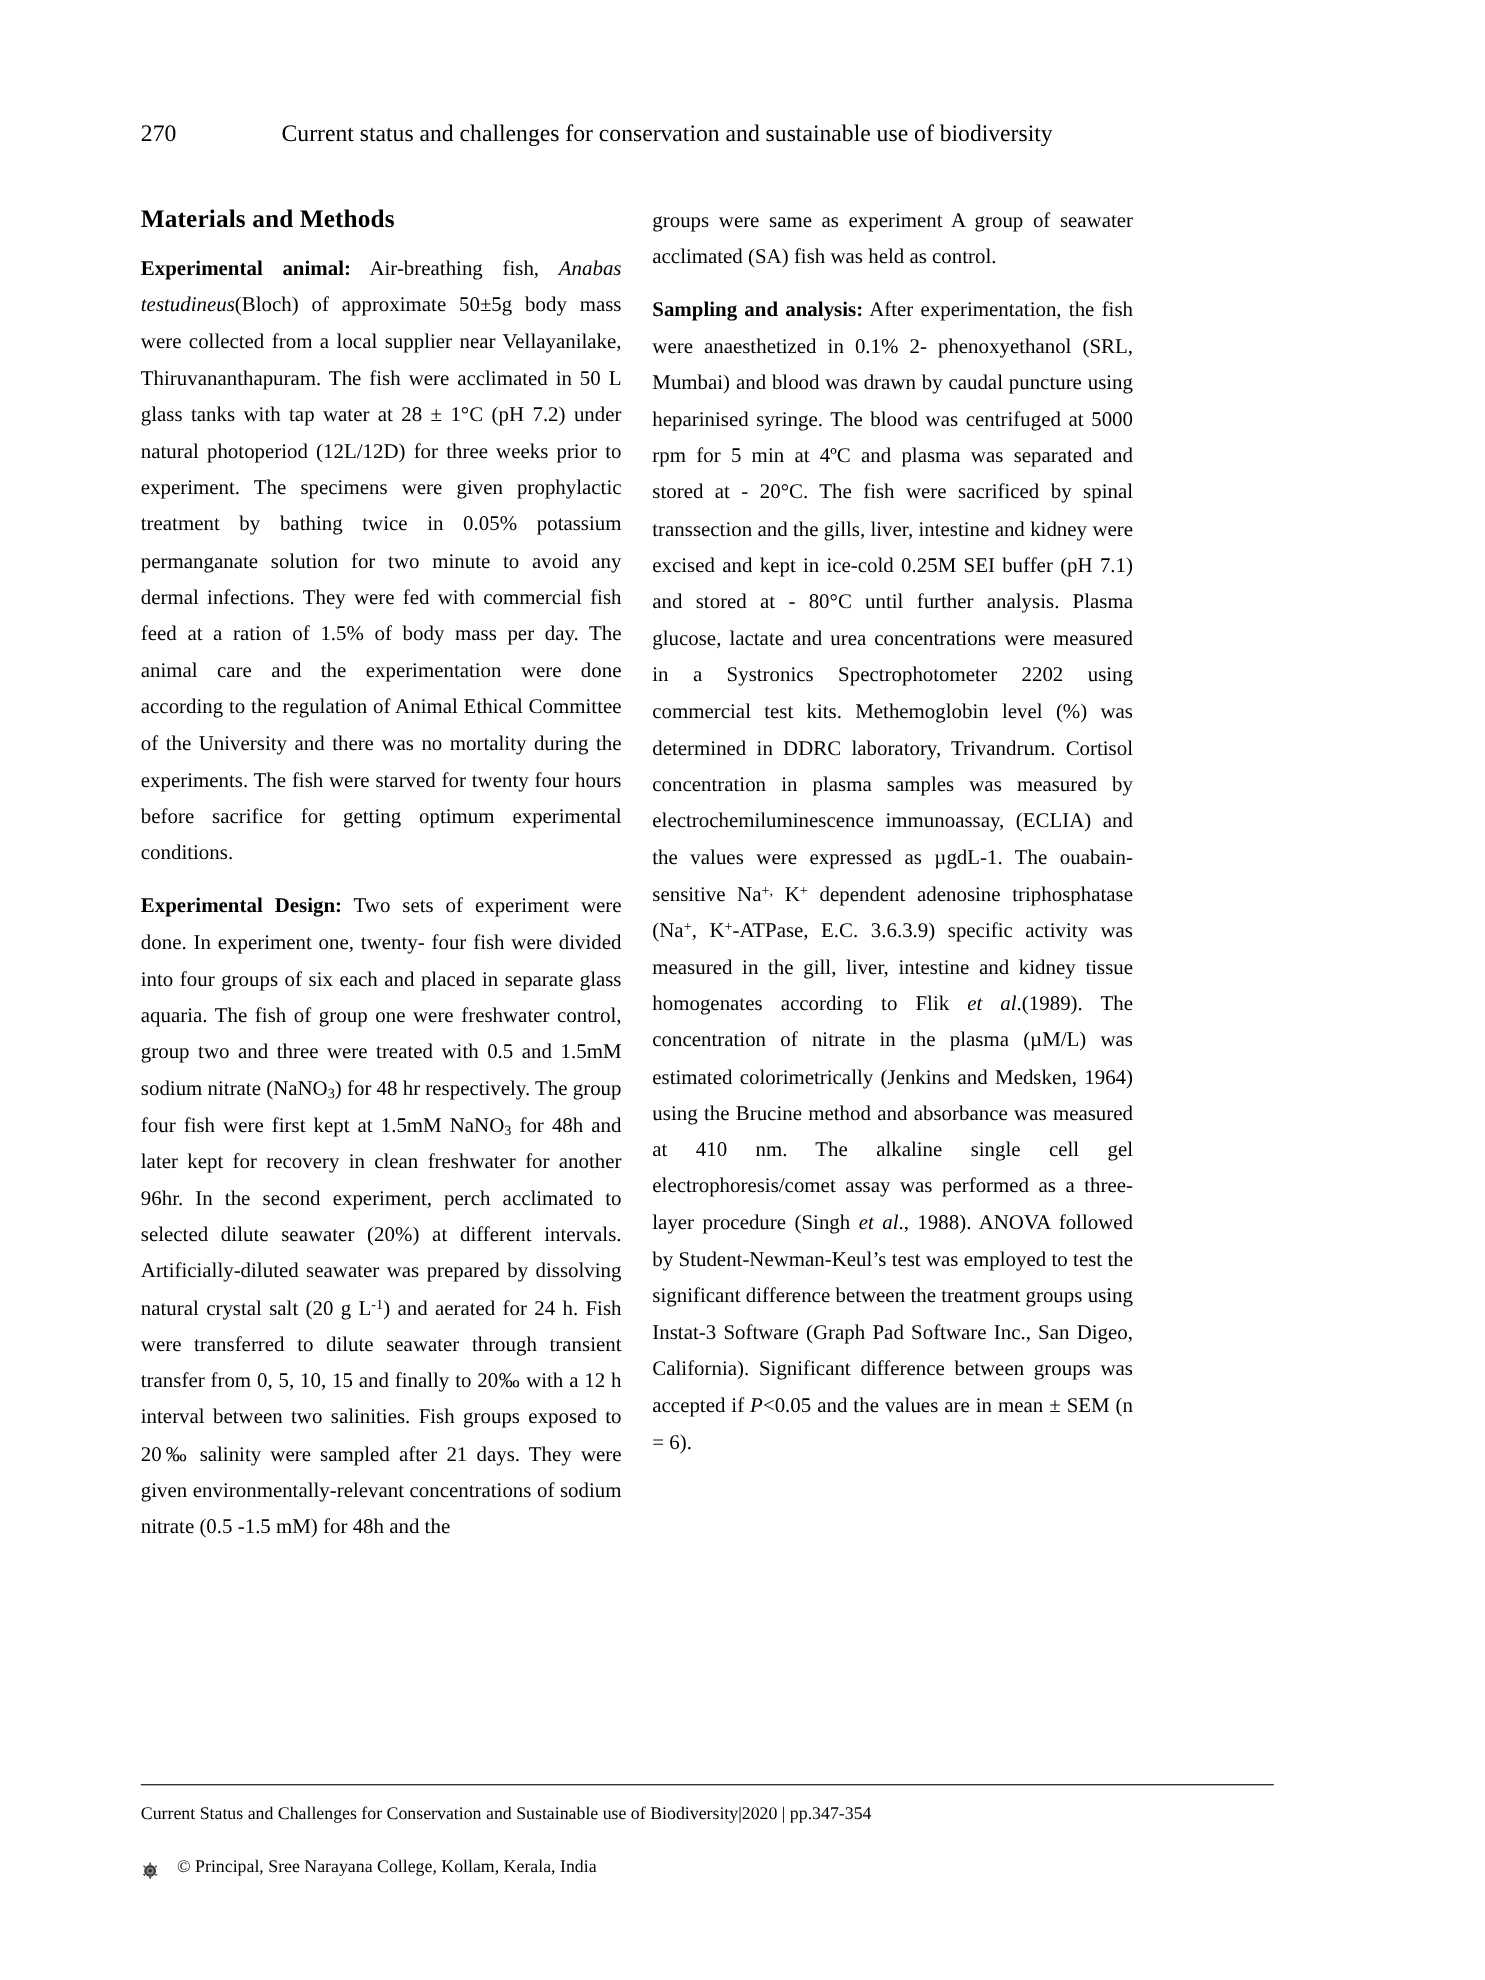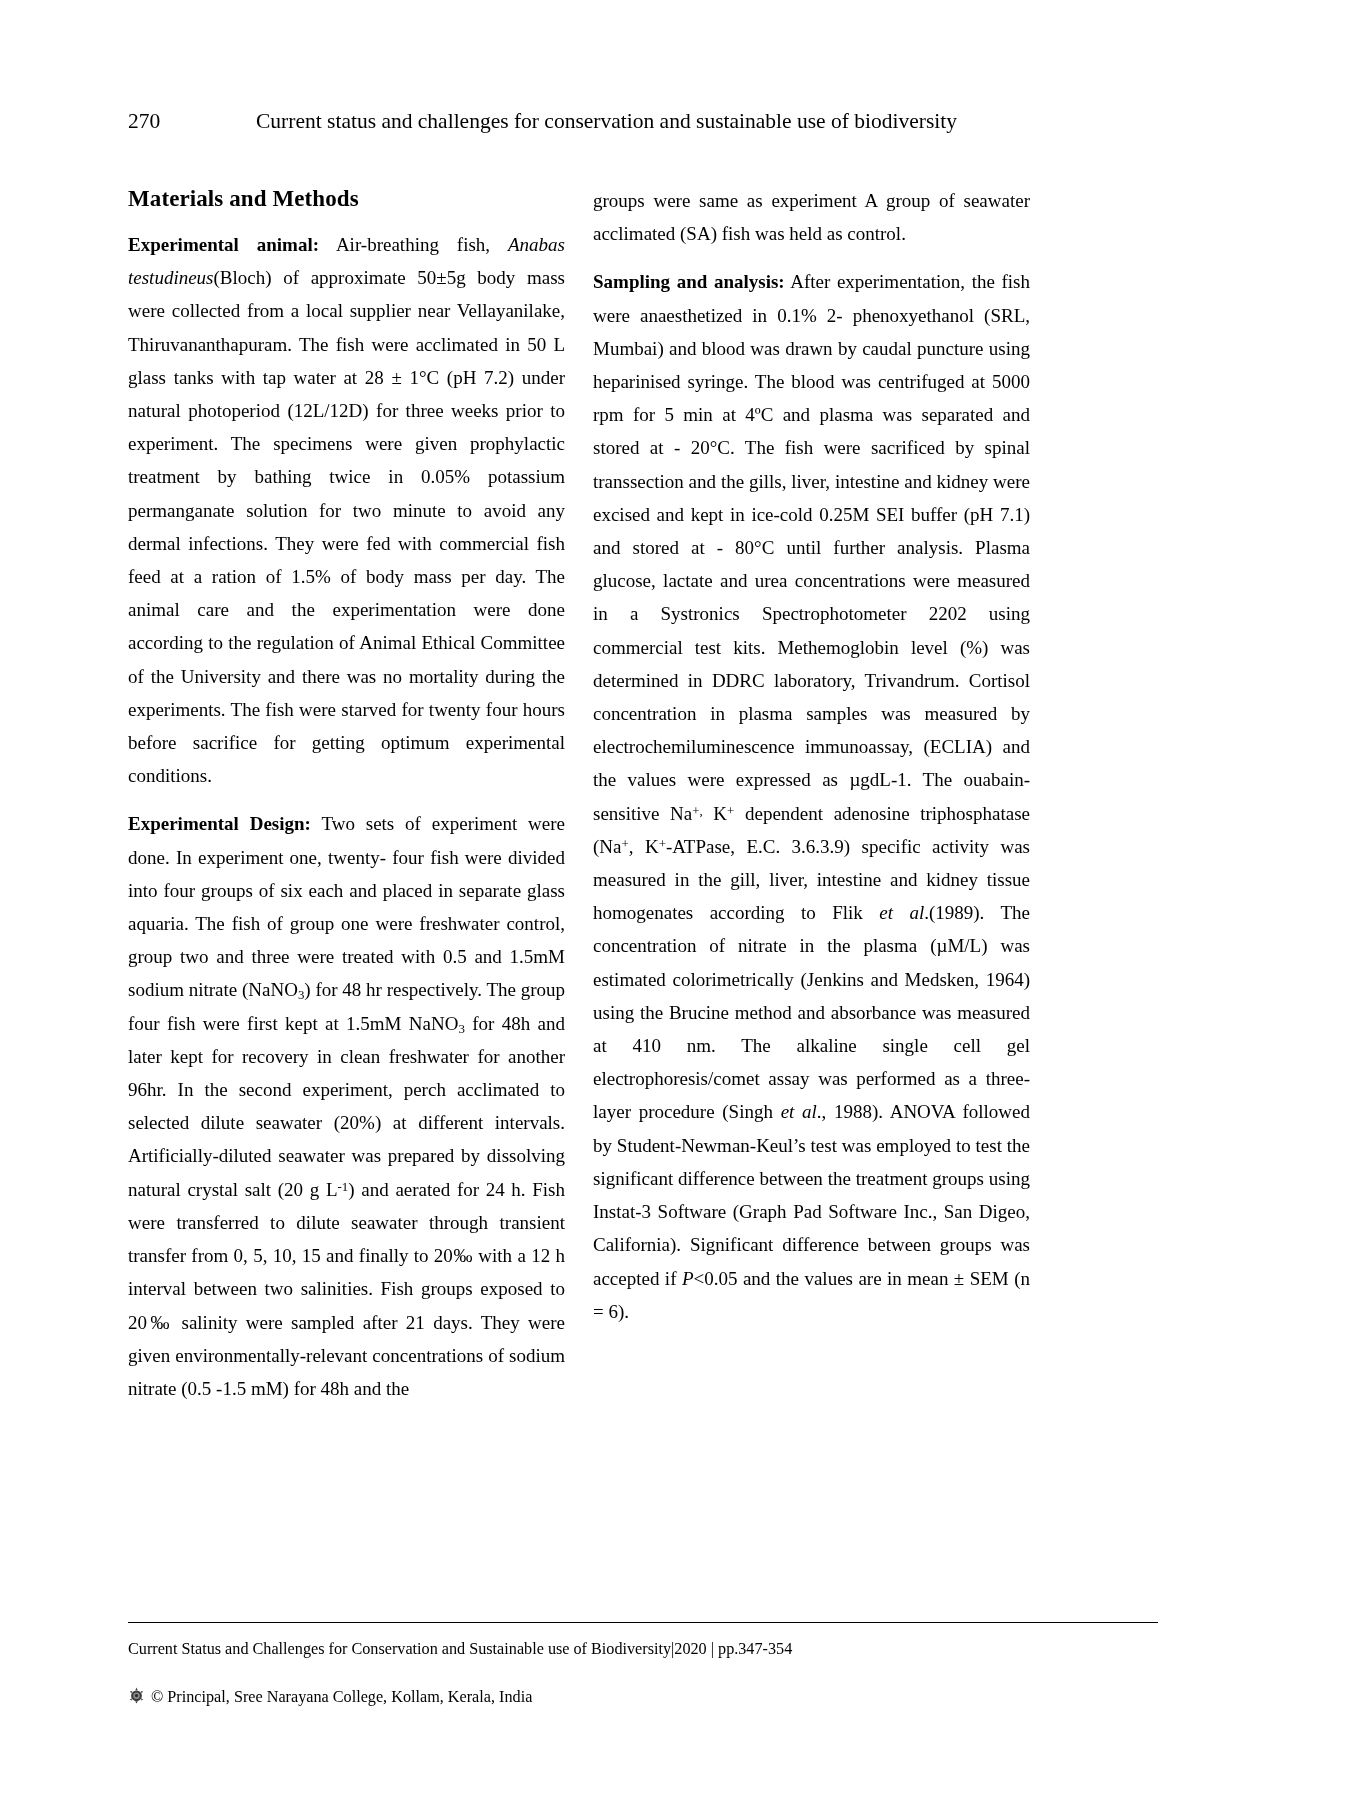--- a/index.html
+++ b/index.html
@@ -100,22 +100,22 @@
     white-space: nowrap;
   }
   .footer-line2 {
     position: absolute;
     left: 128px;
     top: 1686px;
     font-size: 16.2px;
     line-height: 22px;
     white-space: nowrap;
     display: flex;
-    align-items: flex-start;
-    gap: 6px;
+    align-items: flex-end;
+    gap: 16px;
   }
   .emblem {
     display: inline-block;
     width: 17px;
     height: 17px;
     position: relative;
     top: 1px;
   }
   .emblem svg { display: block; }
 </style>

